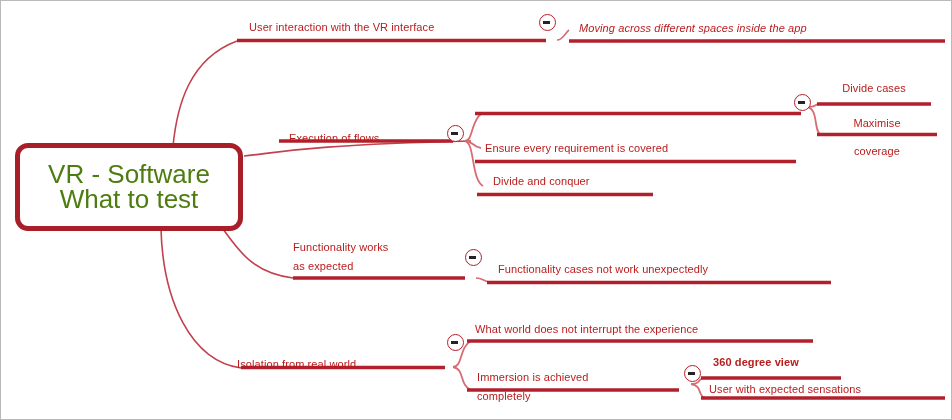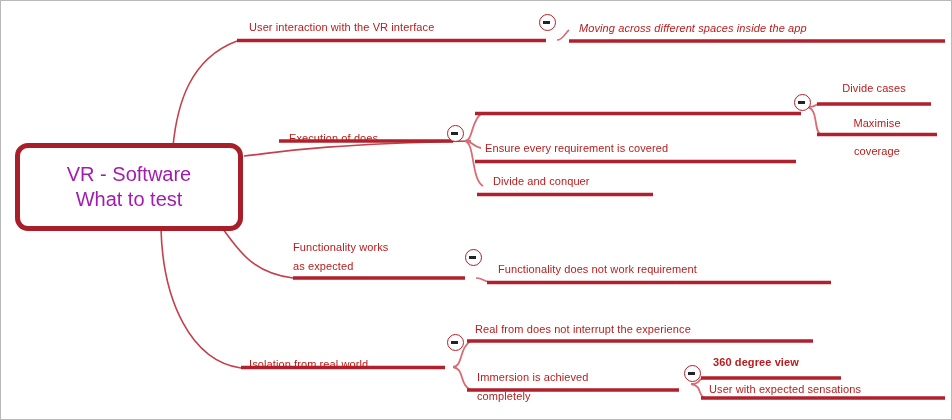--- a/index.html
+++ b/index.html
@@ -27,22 +27,22 @@
     position:absolute;
     left:14px;top:142px;
     width:228px;height:88px;
     border:5px solid #a81f2a;
     border-radius:13px;
     background:#ffffff;
     box-sizing:border-box;
     display:flex;align-items:center;justify-content:center;
   }
   .root-text{
-    color:#a21caf;
-    font-size:20px;
+    color:#4d7c0f;
+    font-size:26px;
     line-height:25px;
     text-align:center;
     white-space:pre-line;
   }
   .collapse-icon{
     position:absolute;
     width:17px;height:17px;
     border:1.7px solid #b1202c;
     border-radius:50%;
     background:#ffffff;
@@ -130,39 +130,39 @@
     </g>
   </svg>
 
   <div class="root-box">
     <div class="root-text">VR - Software<br>What to test</div>
   </div>
 
   <div class="node-label lft" style="left:248px;top:17px;">User interaction with the VR interface</div>
   <div class="collapse-icon" style="left:538px;top:13px;"></div>
 
-  <div class="node-label lft" style="left:288px;top:128px;">Execution of does</div>
+  <div class="node-label lft" style="left:288px;top:128px;">Execution of flows</div>
   <div class="collapse-icon" style="left:446px;top:124px;"></div>
 
   <div class="node-label lft" style="left:292px;top:237px;">Functionality works<br>as expected</div>
   <div class="collapse-icon" style="left:464px;top:248px;"></div>
 
-  <div class="node-label lft" style="left:248px;top:354px;">Isolation from real world</div>
+  <div class="node-label lft" style="left:236px;top:354px;">Isolation from real world</div>
   <div class="collapse-icon" style="left:446px;top:333px;"></div>
 
   <div class="node-label lft" style="left:578px;top:18px;font-style:italic;">Moving across different spaces inside the app</div>
 
   <div class="collapse-icon" style="left:793px;top:93px;"></div>
 
   <div class="node-label lft" style="left:484px;top:138px;">Ensure every requirement is covered</div>
   <div class="node-label lft" style="left:492px;top:171px;">Divide and conquer</div>
 
-  <div class="node-label lft" style="left:497px;top:259px;">Functionality does not work requirement</div>
+  <div class="node-label lft" style="left:497px;top:259px;">Functionality cases not work unexpectedly</div>
 
-  <div class="node-label lft" style="left:474px;top:319px;">Real from does not interrupt the experience</div>
+  <div class="node-label lft" style="left:474px;top:319px;">What world does not interrupt the experience</div>
 
   <div class="node-label ctr" style="left:476px;top:367px;width:206px;text-align:left;">Immersion is achieved<br>completely</div>
   <div class="collapse-icon" style="left:683px;top:364px;"></div>
 
   <div class="node-label ctr" style="left:816px;top:78px;width:114px;">Divide cases</div>
   <div class="node-label ctr" style="left:816px;top:108px;width:120px;line-height:28px;">Maximise<br>coverage</div>
 
   <div class="node-label lft" style="left:712px;top:352px;font-weight:bold;">360 degree view</div>
   <div class="node-label lft" style="left:708px;top:379px;">User with expected sensations</div>
 

